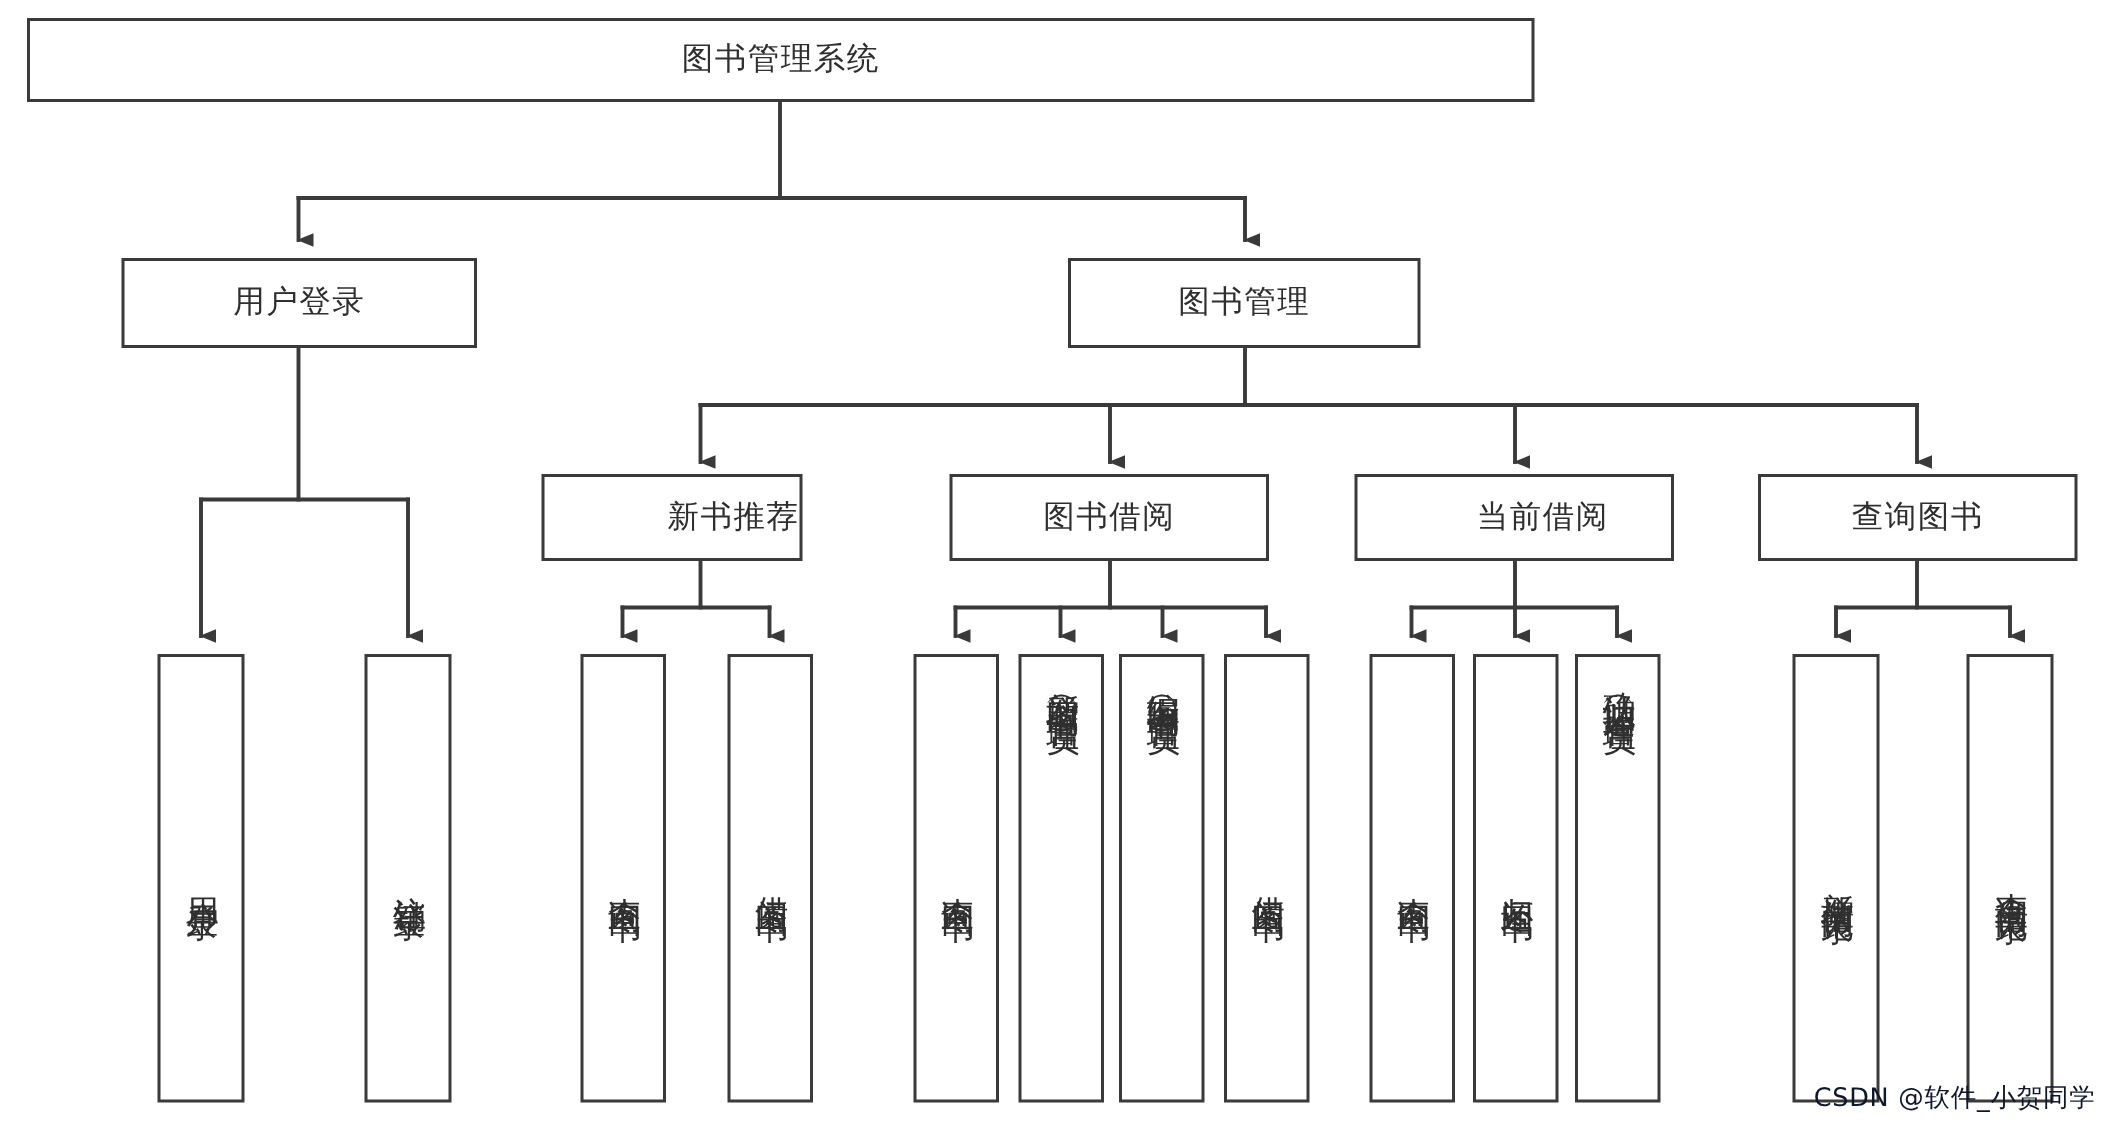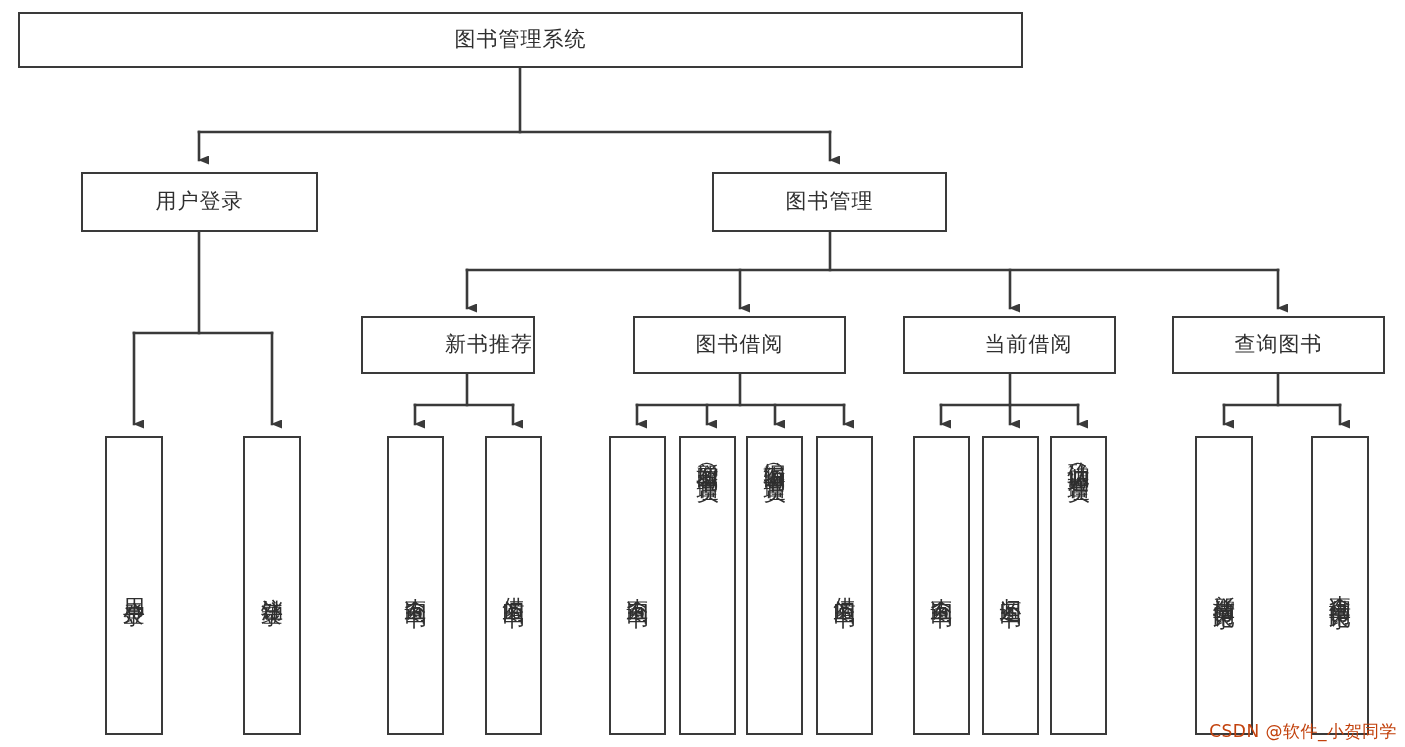--- a/index.html
+++ b/index.html
@@ -57,21 +57,21 @@
   }
   .node-v.center-v {
     align-items: center;
     padding-top: 0;
   }
   #watermark {
     position: absolute;
     right: 8px;
     bottom: 4px;
     font-size: 17px;
-    color: #c2410c;
+    color: #0f172a;
     letter-spacing: 0.5px;
     white-space: nowrap;
     font-family: "DejaVu Sans", "Liberation Sans", sans-serif;
   }
 </style>
 </head>
 <body>
 
 <div id="diagram-root">
 

